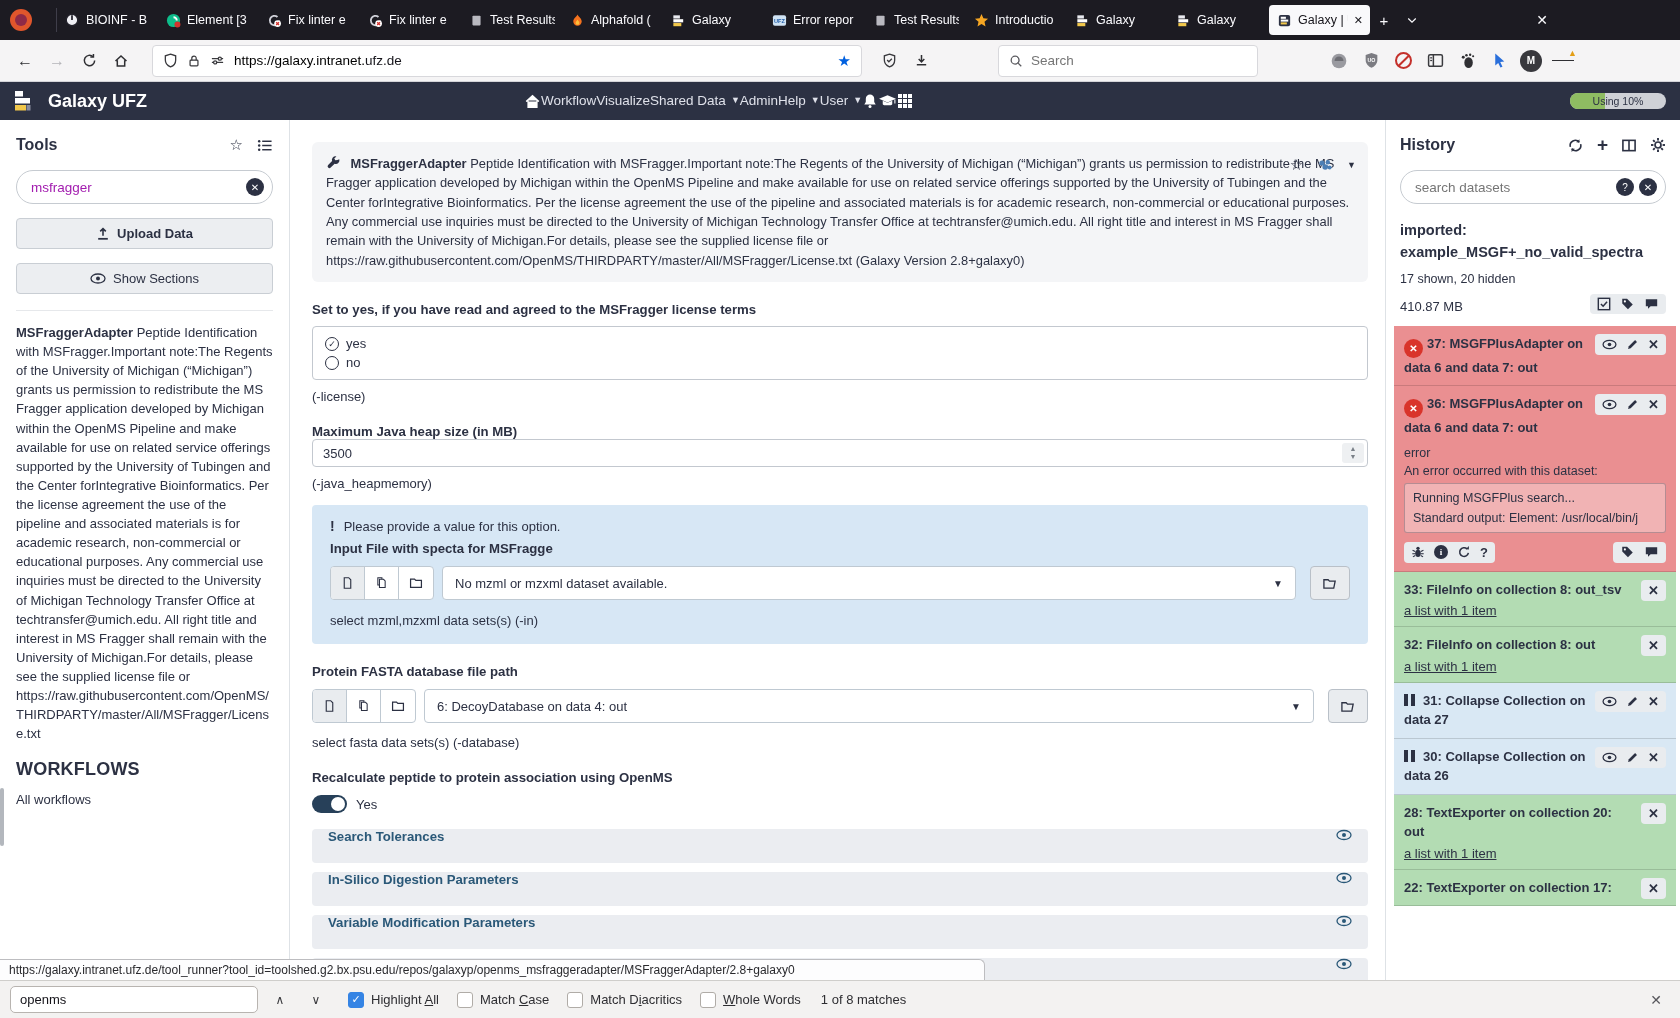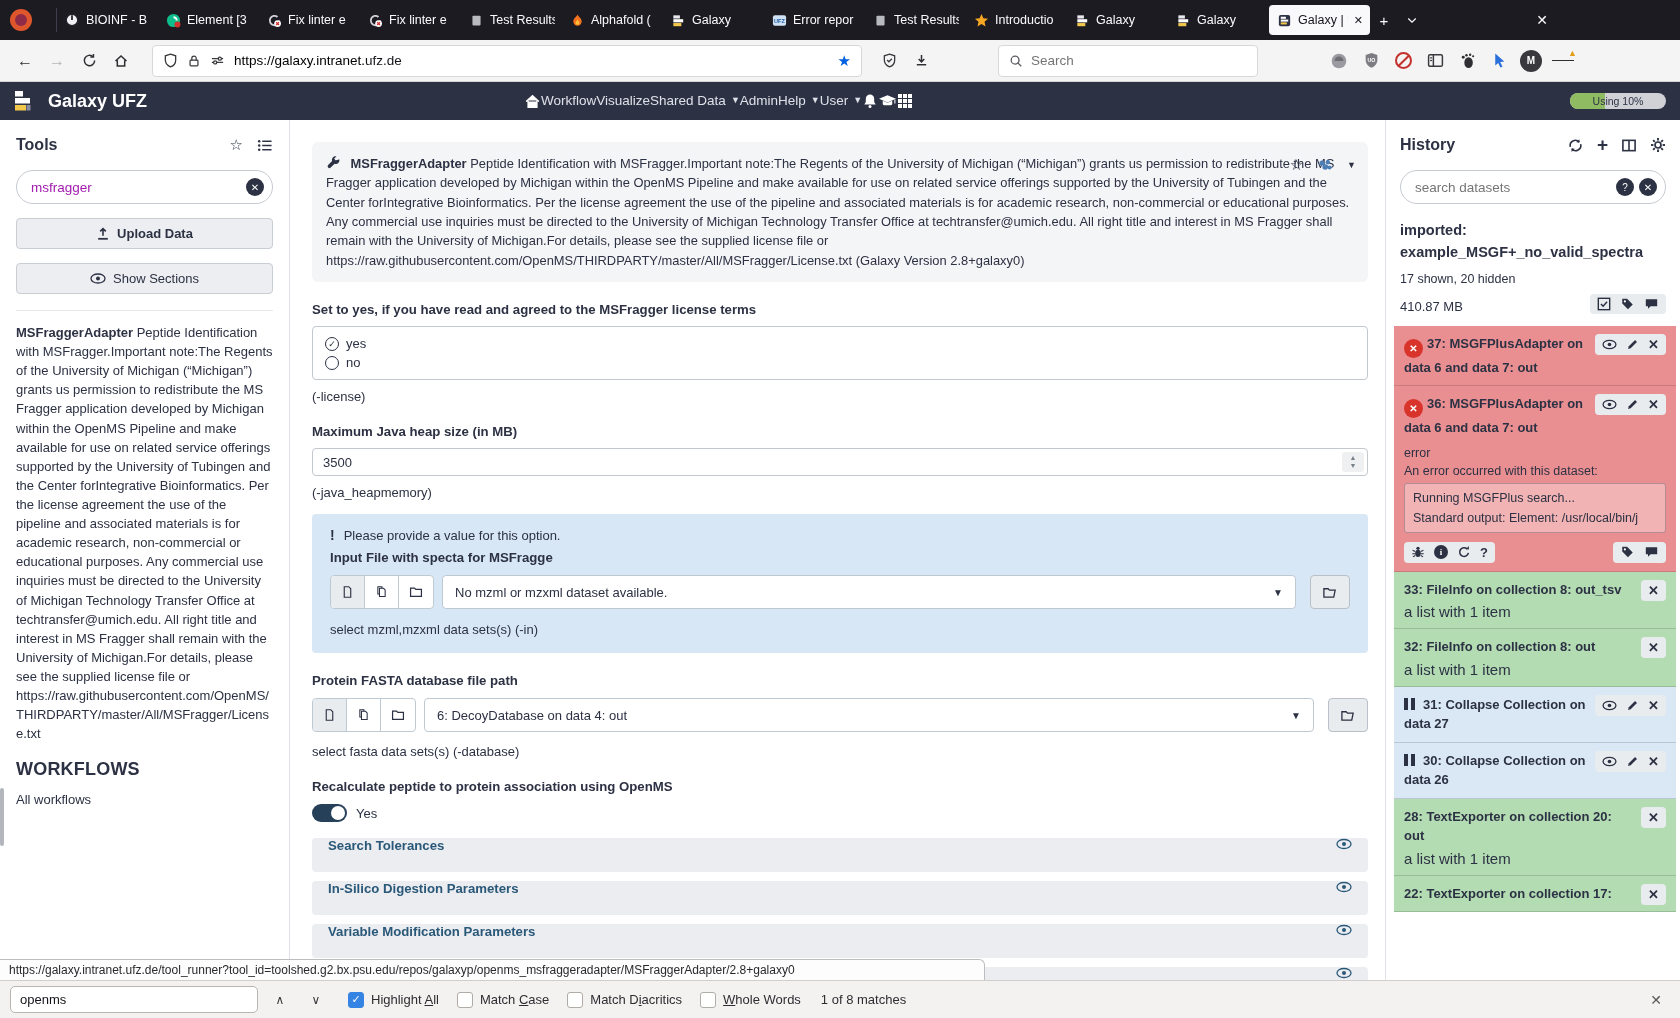--- a/index.html
+++ b/index.html
@@ -72,21 +72,21 @@
   
   .tool-card { background:#f4f5f7; border-radius:6px; padding:12px 14px; font-size:12.9px; line-height:1.5; position:relative; }
   .tool-card .txt { padding-right:100px; padding-right:0; }
   .tool-card .hicons { position:absolute; right:12px; top:12px; display:flex; gap:14px; align-items:center; color:#2c3143; }
   .wrench { margin-right:6px; }
   .flabel { font-weight:bold; font-size:13.2px; margin-top:20px; }
   .fhelp { font-size:13px; margin-top:9px; }
   .radio-box { margin-top:9px; border:1px solid #c3c8cf; border-radius:4px; padding:7px 12px; }
   .radio-row { display:flex; align-items:center; gap:7px; font-size:13px; height:19px; }
   .rc { width:14px; height:14px; border:1.4px solid #2c3143; border-radius:50%; display:flex; align-items:center; justify-content:center; font-size:9px; color:#2c3143; flex:none; }
-  .num-wrap { position:relative; margin-top:9px; }
+  .num-wrap { position:relative; margin-top:0; }
   .num-wrap input { width:100%; height:28px; border:1px solid #c3c8cf; border-radius:4px; padding:0 34px 0 10px; font-size:13px; color:#2c3143; font-family:inherit; outline:none; }
   .spinner { position:absolute; right:4px; top:4px; bottom:4px; width:22px; background:#eef0f2; border-radius:3px; display:flex; flex-direction:column; align-items:center; justify-content:center; font-size:7px; color:#7a8088; line-height:1.1; }
   .alert-info { margin-top:14px; background:#d7e7f5; border-radius:4px; padding:13px 18px 16px 18px; }
   .warn-row { display:flex; gap:9px; font-size:13px; align-items:baseline; }
   .warn-bang { font-weight:bold; font-size:14px; }
   .alert-label { font-weight:bold; font-size:13.2px; margin-top:7px; }
   .sel-row { display:flex; align-items:stretch; margin-top:10px; }
   .btn-group { display:flex; border:1px solid #bfc9d2; border-radius:4px; overflow:hidden; background:#fff; flex:none; }
   .btn-group .gb { width:34px; display:flex; align-items:center; justify-content:center; border-right:1px solid #bfc9d2; color:#2c3143; }
   .btn-group .gb:last-child { border-right:none; }
@@ -116,21 +116,21 @@
   .dlist { margin:12px 4px 0 8px; overflow:hidden; flex:1; }
   .ditem { padding:8px 10px; border-bottom:1px solid rgba(0,0,0,.14); font-size:13px; }
   .ditem.err { background:#ea8f91; }
   .ditem.ok { background:#b3dcb3; }
   .ditem.paused { background:#d9e8f4; }
   .dtitle { font-weight:bold; line-height:1.5; overflow-wrap:anywhere; }
   .dtitle .badge-x { display:inline-flex; width:19px; height:19px; border-radius:50%; background:#d9342b; color:#fff; font-size:10px; font-weight:bold; align-items:center; justify-content:center; margin-right:4px; vertical-align:-4px; }
   .dtitle .pausei { display:inline-flex; gap:3px; margin-right:8px; vertical-align:-1px; }
   .pausei i { width:4px; height:12px; background:#2c3143; display:block; }
   .dactions { float:right; margin-left:8px; }
-  .dsub { margin-top:4px; font-size:15px; }
+  .dsub { margin-top:4px; font-size:13px;text-decoration:underline; }
   .dstate { margin-top:8px; font-size:12.5px; }
   .dmsg { margin-top:4px; font-size:12.5px; }
   .dlog { margin-top:5px; background:rgba(255,255,255,.32); border:1px solid rgba(44,49,67,.3); border-radius:3px; padding:4px 8px; font-size:12.5px; line-height:1.6; white-space:nowrap; overflow:hidden; }
   .dbtnrow { margin-top:9px; display:flex; }
   .dbtnrow .chip.right { margin-left:auto; }
   .hscroll { height:22px; background:#f7f8f9; border-top:1px solid #e3e5e8; display:flex; align-items:center; padding:0 8px; color:#2c3143; }
   .hscroll .grip { display:flex; gap:2px; }
   .hscroll .grip i { width:1.5px; height:12px; background:#9aa0a8; display:block; }
   .hscroll .arr { margin-left:auto; font-size:13px; font-weight:bold; }
 

